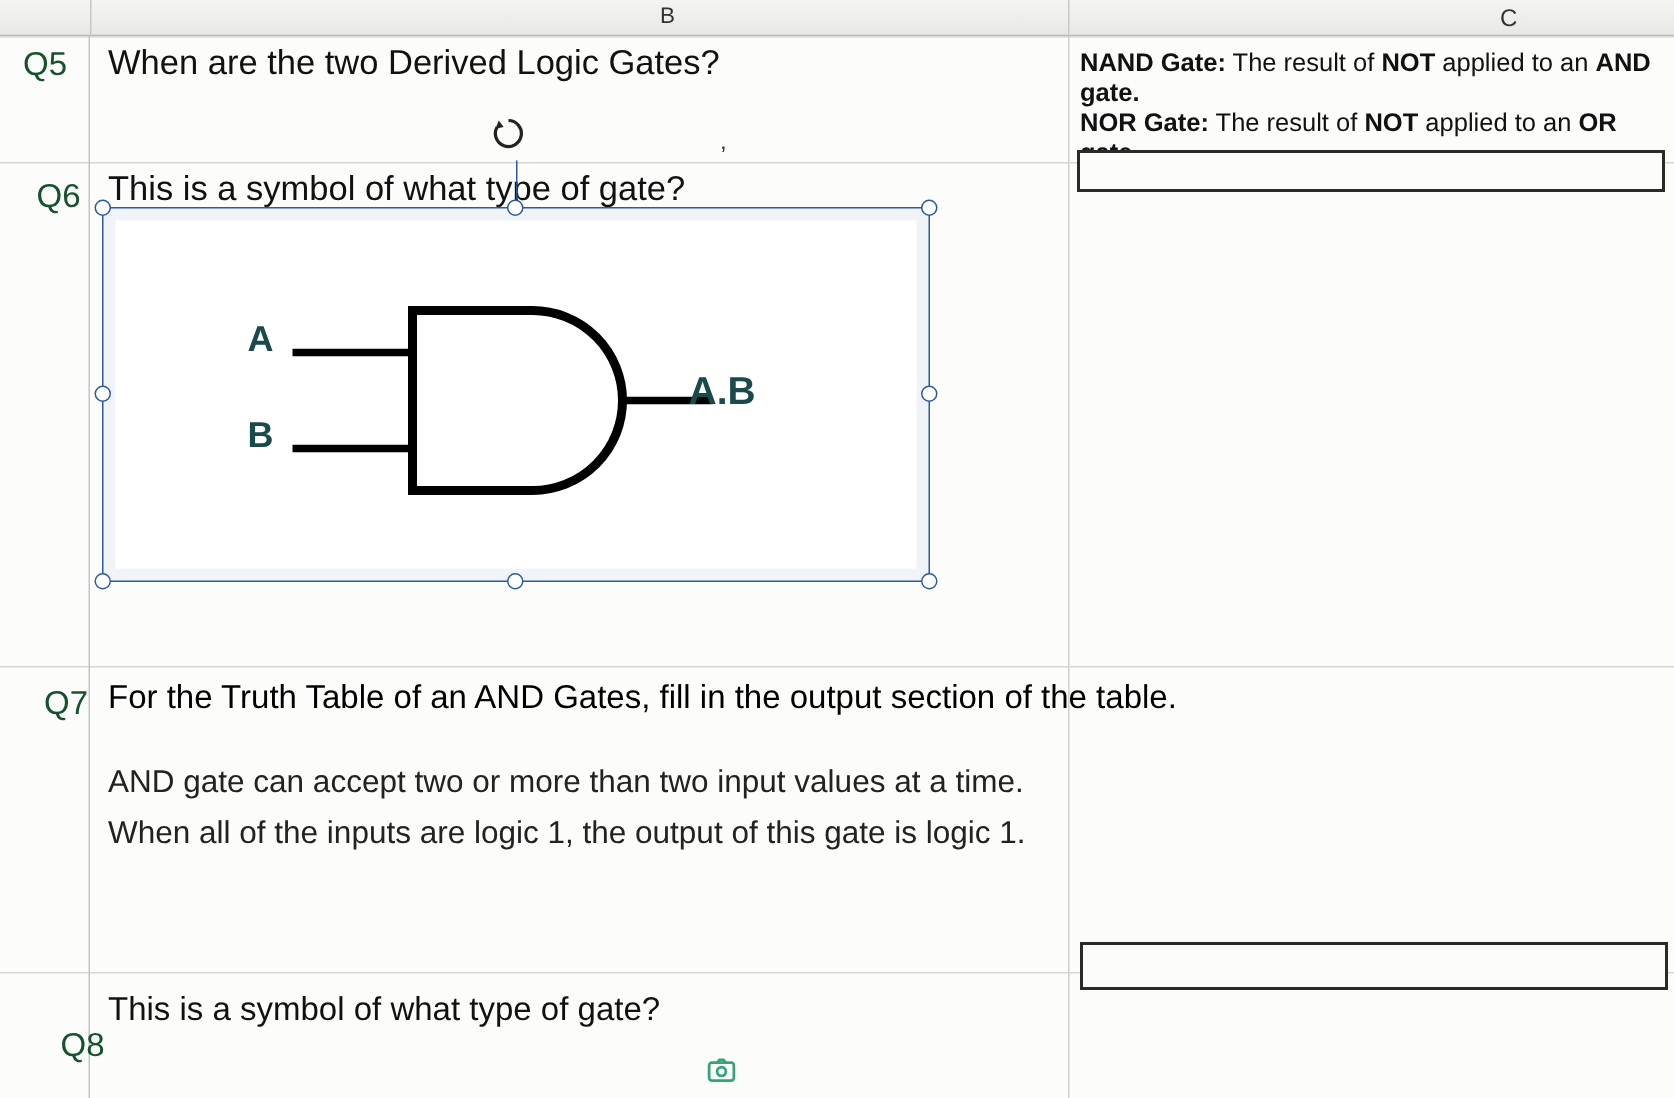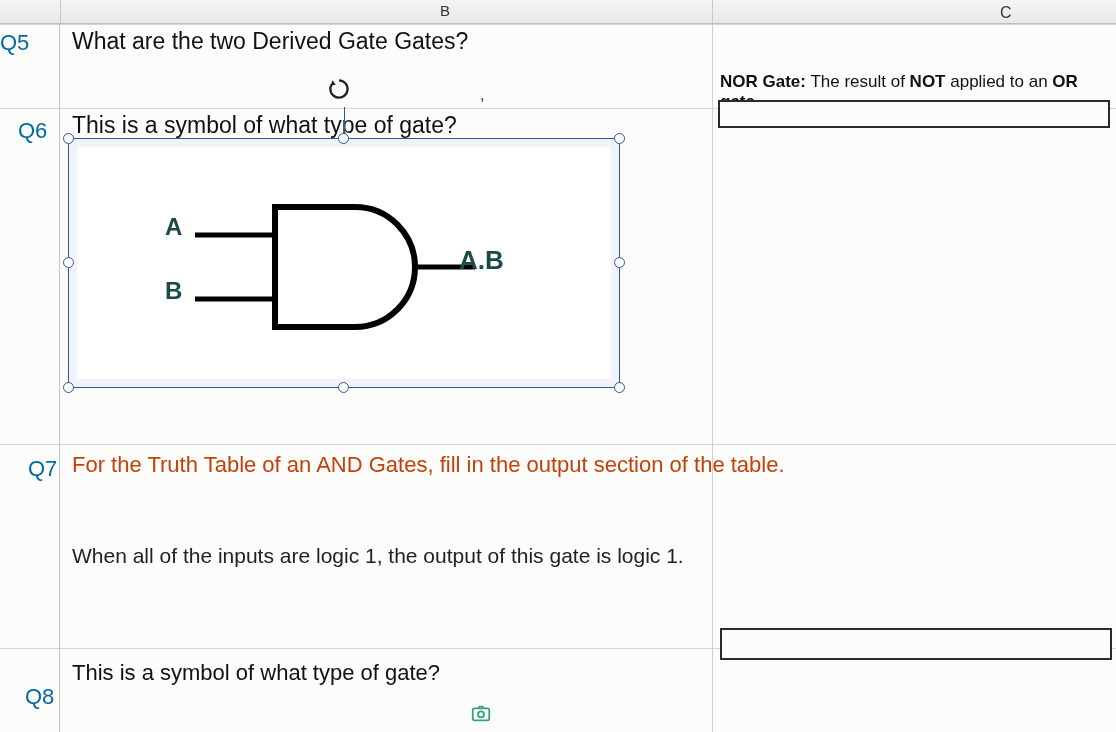--- a/index.html
+++ b/index.html
@@ -9,21 +9,21 @@
   
   
   .colhead { position: absolute; top: 0; left: 0; right: 0; height: 24px; background: linear-gradient(#f4f4f2,#e8e8e6); border-bottom: 1px solid #bdbdbd; }
   .colhead .colB { position: absolute; left: 440px; top: 2px; font-size: 15px; color: #333; }
   .colhead .colC { position: absolute; left: 1000px; top: 4px; font-size: 16px; color: #333; }
   .colhead .divA { position:absolute; left:60px; top:0; bottom:0; width:1px; background:#c8c8c6;}
   .colhead .divB { position:absolute; left:712px; top:0; bottom:0; width:1px; background:#c8c8c6;}
   
   
   .rowgutter { position:absolute; left:0; top:24px; width:60px; height:708px; border-right:1px solid #c4c4c2; }
-  .rowgutter .rlabel { position:absolute; left:0; width:60px; font-size:22px; color:#0369a1; font-weight:400; }
+  .rowgutter .rlabel { position:absolute; left:0; width:60px; text-align:center; font-size:22px; color:#14532d; font-weight:400; }
   .rQ5 { top: 6px; }
   .rQ6 { top: 94px; padding-left: 18px; }
   .rQ7 { top: 432px; padding-left: 28px; }
   .rQ8 { top: 660px; margin-left: 25px; }
   
   
   .hline { position:absolute; left:0; right:0; height:1px; background:#d6d6d4; }
   .h0 { top: 24px; }
   .h1 { top: 108px; }
   .h2 { top: 444px; }
@@ -55,21 +55,21 @@
   .rotstem { position:absolute; left:50%; top:-32px; width:1px; height:26px; background:#2b5aa0; }
   
   
   .gate { position:absolute; left:88px; top:40px; width:360px; height:160px; }
   .gate svg { width:100%; height:100%; }
   .gatelblA { position:absolute; left:88px; top:66px; font-size:24px; font-weight:700; color:#1a4a4a; }
   .gatelblB { position:absolute; left:88px; top:130px; font-size:24px; font-weight:700; color:#1a4a4a; }
   .gateout  { position:absolute; left:382px; top:98px; font-size:26px; font-weight:700; color:#1a4a4a; }
   
   
-  .q7text { left:72px; top:450px; font-size:22px; color:#c2410c; line-height:1.4; width:900px; }
+  .q7text { left:72px; top:450px; font-size:22px; color:#000000; line-height:1.4; width:900px; }
   .q7sub1 { left:72px; top:510px; font-size:21px; color:#222; }
   .q7sub2 { left:72px; top:544px; font-size:21px; color:#222; }
   
   .q8text { left:72px; top:660px; font-size:22px; color:#111; }
   
   
   .camicon { position:absolute; left:470px; top:702px; width:22px; height:22px; color:#3a7; }
   .camicon svg{width:22px;height:22px;}
   
   
@@ -98,21 +98,21 @@
   <div class="hline h3"></div>
   <div class="vlineBC"></div>
 
   <div class="rowgutter">
     <div class="rlabel rQ5">Q5</div>
     <div class="rlabel rQ6">Q6</div>
     <div class="rlabel rQ7">Q7</div>
     <div class="rlabel rQ8">Q8</div>
   </div>
 
-  <div class="cell q5text">What are the two Derived Gate Gates?</div>
+  <div class="cell q5text">When are the two Derived Logic Gates?</div>
 
   <div class="roticon">
     <svg viewBox="0 0 24 24">
         <path fill="none" stroke="#222" stroke-width="2" d="M12 4 a8 8 0 1 1 -7 4"></path>
         <path fill="#222" d="M4 9 l2 -5 l3 4 z"></path>
       </svg>
   </div>
   <div class="tickmark">,</div>
 
   <div class="cell q6text">This is a symbol of what type of gate?</div>
@@ -139,31 +139,35 @@
     <div class="handle h-tc"></div>
     <div class="handle h-tr"></div>
     <div class="handle h-ml"></div>
     <div class="handle h-mr"></div>
     <div class="handle h-bl"></div>
     <div class="handle h-bc"></div>
     <div class="handle h-br"></div>
   </div>
 
   <div class="cell q7text">For the Truth Table of an AND Gates, fill in the output section of the table.</div>
+  <div class="cell q7sub1">AND gate can accept two or more than two input values at a time.</div>
   <div class="cell q7sub2">When all of the inputs are logic 1, the output of this gate is logic 1.</div>
 
   <div class="cell q8text">This is a symbol of what type of gate?</div>
 
   <div class="camicon">
     <svg viewBox="0 0 24 24">
         <rect x="3" y="7" width="18" height="13" rx="2" fill="none" stroke="#35a37a" stroke-width="2"></rect>
         <circle cx="12" cy="13.5" r="3.2" fill="none" stroke="#35a37a" stroke-width="2"></circle>
         <path d="M9 7 l1.5 -2 h3 l1.5 2" fill="none" stroke="#35a37a" stroke-width="2"></path>
       </svg>
   </div>
 
+  <div class="nand">
+    <b>NAND Gate:</b><span> The result of </span><b>NOT</b><span> applied to an </span><b>AND gate.</b>
+  </div>
   <div class="nor">
     <b>NOR Gate:</b><span> The result of </span><b>NOT</b><span> applied to an </span><b>OR gate.</b>
   </div>
   <div class="ansbox1"></div>
   <div class="ansbox2"></div>
 
 </div>
 
 </body></html>

